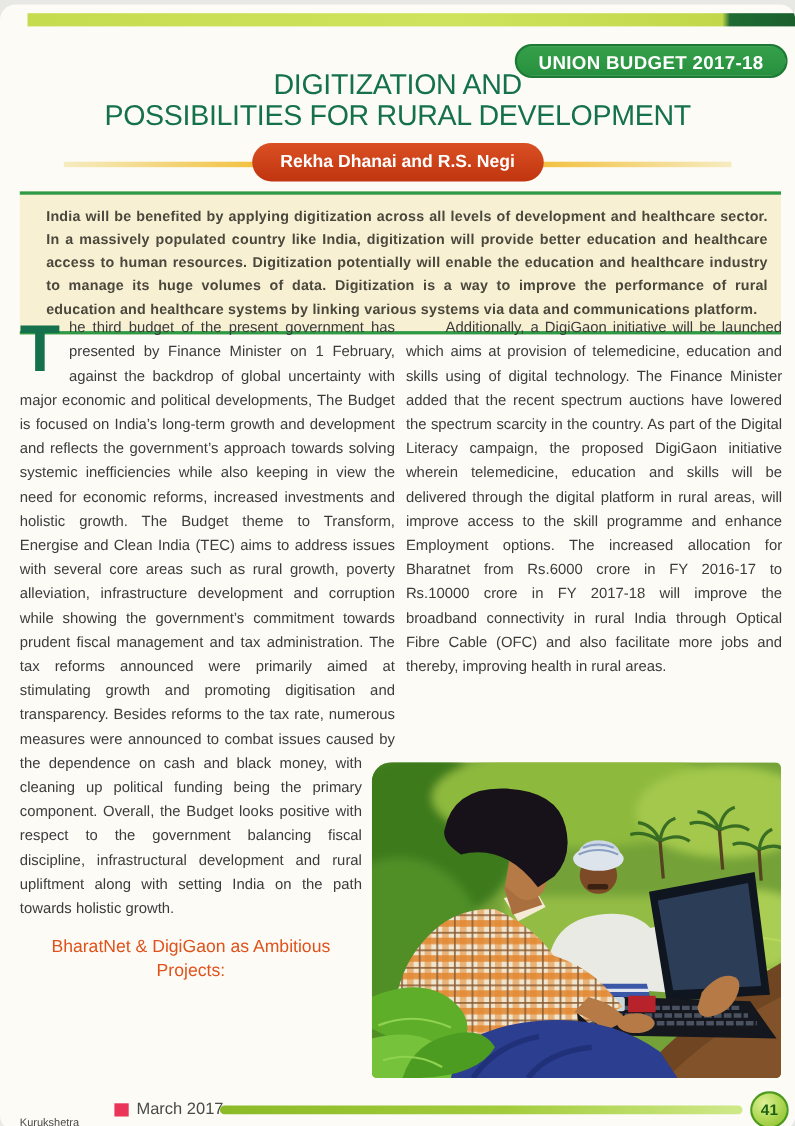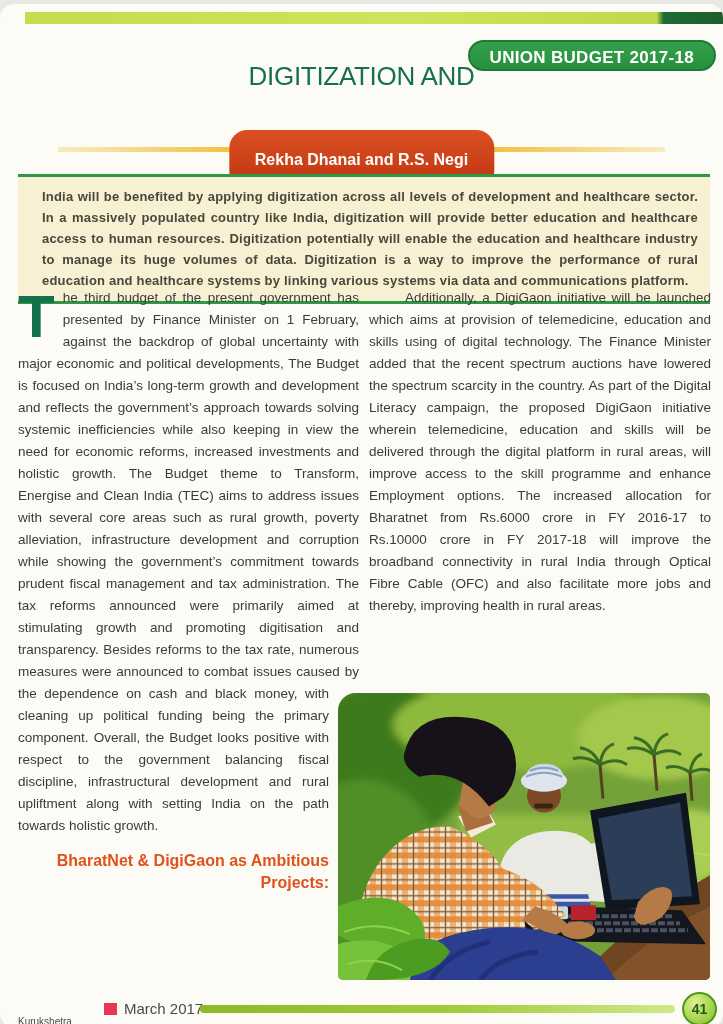--- a/index.html
+++ b/index.html
@@ -17,39 +17,39 @@
     border:2px solid #1d7a34;border-radius:17px;
     color:#fff;font-weight:bold;font-size:17px;letter-spacing:.3px;box-sizing:border-box;}
   
   .title{position:absolute;left:0;top:58px;width:723px;text-align:center;
     color:#15714b;font-weight:normal;line-height:29px;font-size:26px;letter-spacing:-.3px;}
   
   .author-row{position:absolute;left:0;top:126px;width:723px;height:40px;}
   .author-line{position:absolute;left:58px;right:58px;top:17px;height:5px;
     background:linear-gradient(to right,#f6ecc2 0%,#f2bf3a 30%,#ef9f16 50%,#f2bf3a 70%,#f6ecc2 100%);}
   .author-pill{position:absolute;left:50%;transform:translateX(-50%);top:0;height:35px;line-height:35px;
-    padding:12px 26px;background:linear-gradient(#da5023,#c0340f);border-radius:18px;
+    padding:0 26px;background:linear-gradient(#da5023,#c0340f);border-radius:18px;
     color:#fff;font-weight:bold;font-size:16px;}
   
   .intro{position:absolute;left:18px;right:13px;top:170px;
     border-top:3px solid #2f9a45;border-bottom:3px solid #2f9a45;
     background:#f8f0d3;padding:9px 12px 10px 24px;box-sizing:border-box;}
   .intro p{margin:0;font-size:13px;font-weight:bold;color:#4a473c;
     line-height:21px;text-align:justify;letter-spacing:.2px;}
   
   .col{position:absolute;top:283px;font-size:13.5px;line-height:22px;text-align:justify;}
   .col-left{left:18px;width:341px;}
   .col-right{left:369px;width:342px;}
   .col p{margin:0 0 13px 0;}
   .indent{text-indent:36px;}
   .dropcap{float:left;color:#15714b;font-weight:bold;font-size:60px;line-height:52px;
     margin:4px 8px 0 0;}
   .photo-indent-float{float:right;width:30px;height:318px;}
-  .section-heading{color:#e0521c;font-weight:bold;font-size:16px;line-height:22px;
-    margin:2px 0 10px 0;text-align:right;}
+  .section-heading{color:#e0521c;font-weight:normal;font-size:16px;line-height:22px;
+    margin:2px 0 10px 0;text-align:center;}
   
   .photo{position:absolute;left:338px;top:689px;width:372px;height:287px;
     border-radius:18px 5px 5px 5px;overflow:hidden;}
   .photo svg{display:block;width:100%;height:100%;}
   
   .footer{position:absolute;left:0;right:0;top:988px;height:32px;}
   .footer-mag{position:absolute;left:18px;top:24px;font-size:10px;color:#4a4a48;}
   .footer-square{position:absolute;left:104px;top:11px;width:13px;height:12px;background:#ea3558;}
   .footer-issue{position:absolute;left:124px;top:8px;font-size:15px;color:#4a4a48;}
   .footer-bar{position:absolute;left:200px;right:48px;top:13px;height:8px;border-radius:4px;
@@ -62,20 +62,21 @@
 <body>
 
 <div class="page">
 
   <div class="top-bar"></div>
 
   <div class="badge">UNION BUDGET 2017-18</div>
 
   <div class="title">
     <div>DIGITIZATION AND</div>
+    <div>POSSIBILITIES FOR RURAL DEVELOPMENT</div>
   </div>
 
   <div class="author-row">
     <div class="author-line"></div>
     <div class="author-pill">Rekha Dhanai and R.S. Negi</div>
   </div>
 
   <div class="intro">
     <p>India will be benefited by applying digitization across all levels of development and healthcare sector. In a massively populated country like India, digitization will provide better education and healthcare access to human resources. Digitization potentially will enable the education and healthcare industry to manage its huge volumes of data. Digitization is a way to improve the performance of rural education and healthcare systems by linking various systems via data and communications platform.</p>
   </div>

